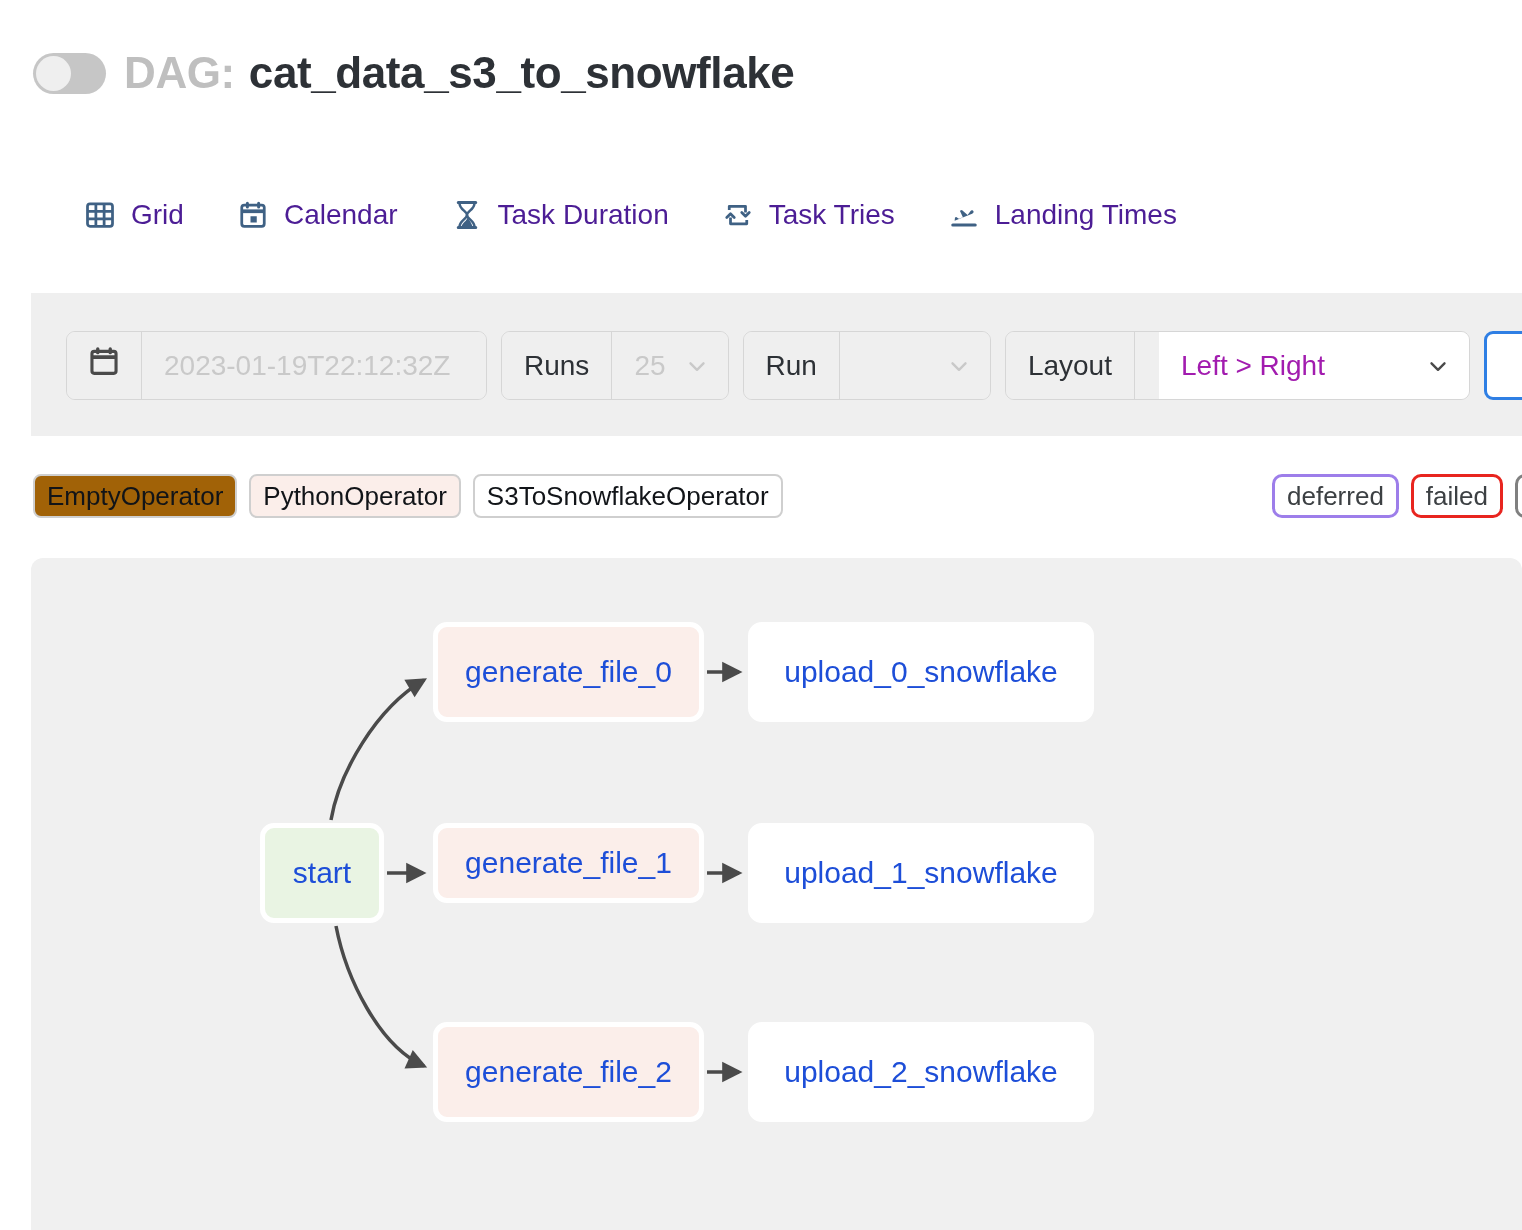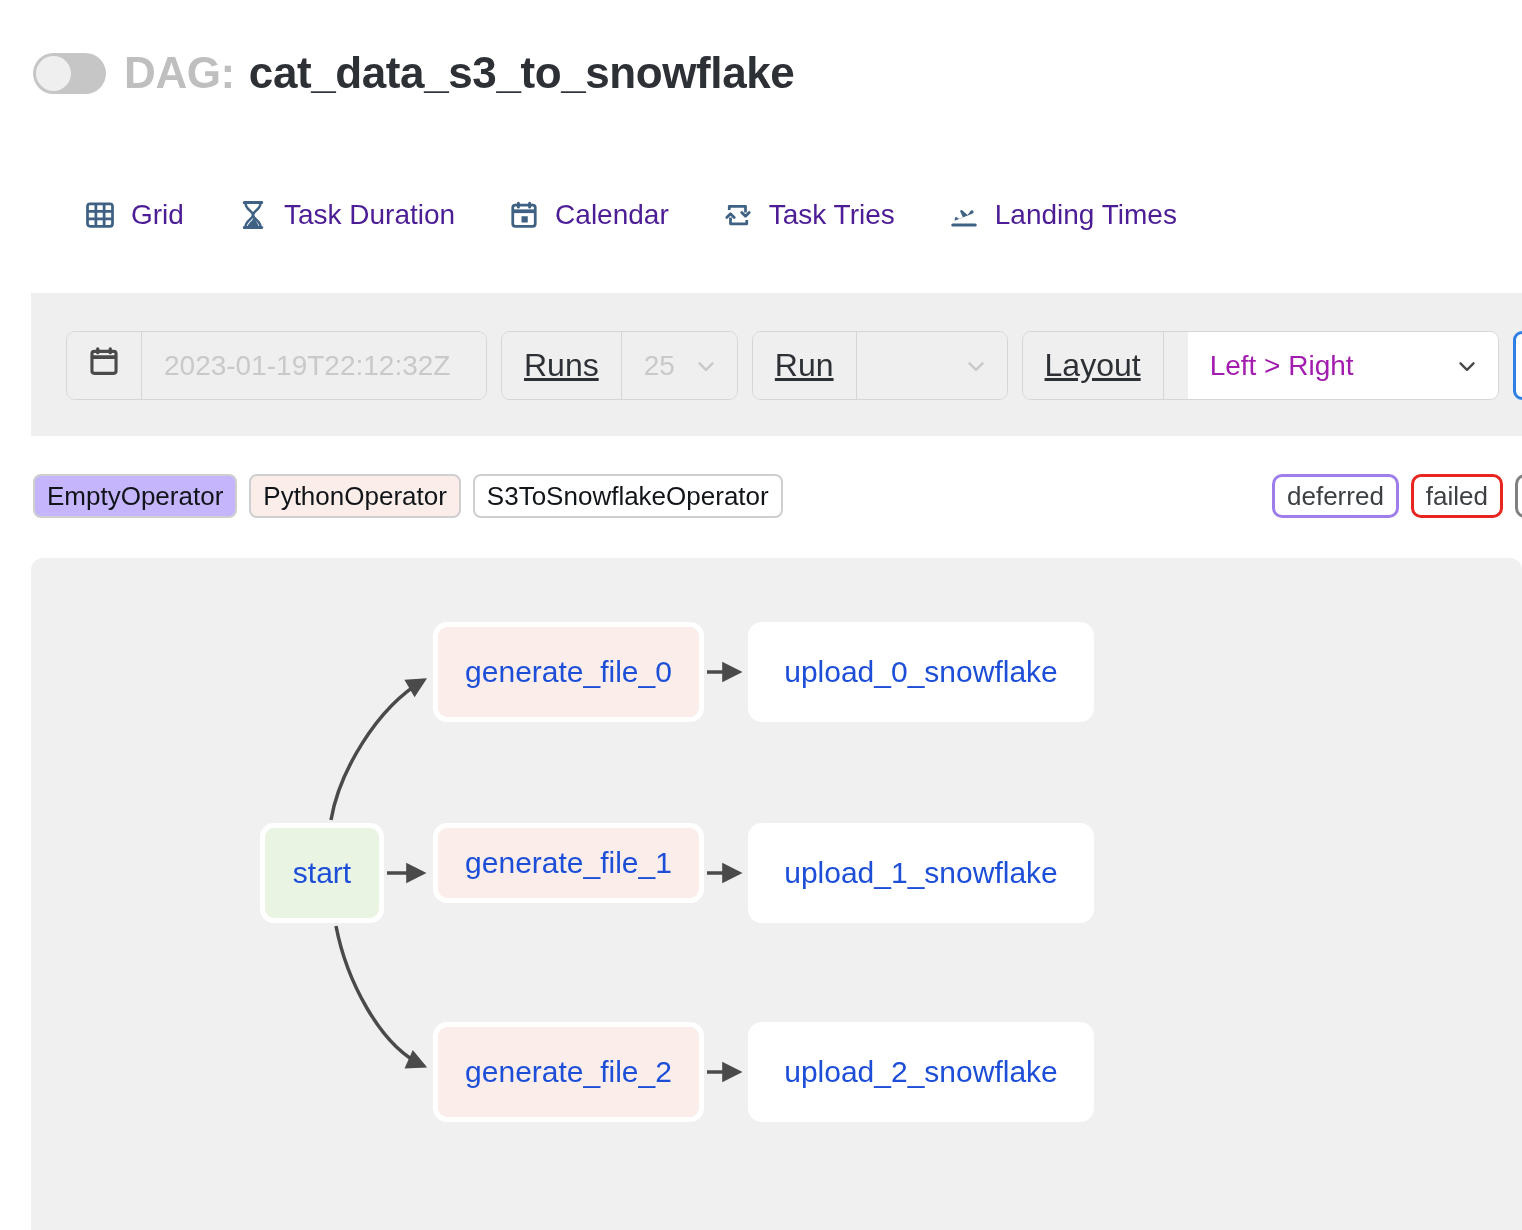--- a/index.html
+++ b/index.html
@@ -110,26 +110,25 @@
     border: 1px solid #d6d6d6;
     border-radius: 9px;
     overflow: hidden;
     background: #efefef;
   }
   .ctl-btn {
     display: flex;
     align-items: center;
     justify-content: center;
     padding: 0 22px;
-    font-size: 32px;
+    font-size: 28px;
     color: #2d3136;
     background: #efefef;
     cursor: pointer;
     white-space: nowrap;
-    text-decoration: underline;
   }
   .ctl-btn.icon-only { padding: 0 20px; }
   .ctl-sep { width: 1px; background: #d6d6d6; }
   .ctl-input {
     display: flex;
     align-items: center;
     padding: 0 22px;
     min-width: 300px;
     font-size: 28px;
     color: #c9c9c9;
@@ -268,39 +267,39 @@
           <path d="M2 9h20M2 15h20M8.7 3v18M15.3 3v18" stroke="#3f6184" stroke-width="2.2"></path>
         </svg>
     </span>
     <span>Grid</span>
   </div>
 
 
   <div class="tab">
     <span class="ticon">
       <svg width="30" height="30" viewBox="0 0 24 24">
+        <rect x="3" y="4" width="18" height="17" rx="2" fill="none" stroke="#3f6184" stroke-width="2.2"></rect>
+        <path d="M3 9h18" stroke="#3f6184" stroke-width="3"></path>
+        <path d="M7.5 2.5v3M16.5 2.5v3" stroke="#3f6184" stroke-width="2.4" stroke-linecap="round"></path>
+        <rect x="10" y="13" width="5" height="5" fill="#3f6184"></rect>
+      </svg>
+    </span>
+    <span>Calendar</span>
+  </div>
+
+  <div class="tab">
+    <span class="ticon">
+      <svg width="30" height="30" viewBox="0 0 24 24">
         <path d="M5 2h14M5 22h14" stroke="#3f6184" stroke-width="2.4" stroke-linecap="round"></path>
         <path d="M6 2.5c0 5 6 6.5 6 9.5s-6 4.5-6 9.5" fill="none" stroke="#3f6184" stroke-width="2"></path>
         <path d="M18 2.5c0 5-6 6.5-6 9.5s6 4.5 6 9.5" fill="none" stroke="#3f6184" stroke-width="2"></path>
         <path d="M7.5 21.3c1-3.6 4.5-4.8 4.5-6.6s3.5 3 4.5 6.6z" fill="#3f6184"></path>
       </svg>
     </span>
     <span>Task Duration</span>
-  </div>
-
-  <div class="tab">
-    <span class="ticon">
-      <svg width="30" height="30" viewBox="0 0 24 24">
-        <rect x="3" y="4" width="18" height="17" rx="2" fill="none" stroke="#3f6184" stroke-width="2.2"></rect>
-        <path d="M3 9h18" stroke="#3f6184" stroke-width="3"></path>
-        <path d="M7.5 2.5v3M16.5 2.5v3" stroke="#3f6184" stroke-width="2.4" stroke-linecap="round"></path>
-        <rect x="10" y="13" width="5" height="5" fill="#3f6184"></rect>
-      </svg>
-    </span>
-    <span>Calendar</span>
   </div>
 
   <div class="tab">
     <span class="ticon">
       <svg width="30" height="30" viewBox="0 0 24 24">
         <path d="M5 8V5h13v5" fill="none" stroke="#3f6184" stroke-width="2.2" stroke-linejoin="round"></path>
         <path d="M15 10l3 3 3-3" fill="none" stroke="#3f6184" stroke-width="2.2" stroke-linecap="round" stroke-linejoin="round"></path>
         <path d="M19 16v3H6v-5" fill="none" stroke="#3f6184" stroke-width="2.2" stroke-linejoin="round"></path>
         <path d="M9 14l-3-3-3 3" fill="none" stroke="#3f6184" stroke-width="2.2" stroke-linecap="round" stroke-linejoin="round"></path>
       </svg>
@@ -376,21 +375,21 @@
       </div>
     </div>
 
     <div class="focused-ctl"></div>
 
   </div>
 </div>
 
 <div class="legend-row">
   <div class="legend-left">
-    <div class="op-badge" style="background:#c4b5fd">
+    <div class="op-badge" style="background:#a16207">
       <span>EmptyOperator</span>
     </div>
     <div class="op-badge" style="background:#fbeeea">
       <span>PythonOperator</span>
     </div>
     <div class="op-badge" style="background:#ffffff">
       <span>S3ToSnowflakeOperator</span>
     </div>
   </div>
   <div class="legend-right">

